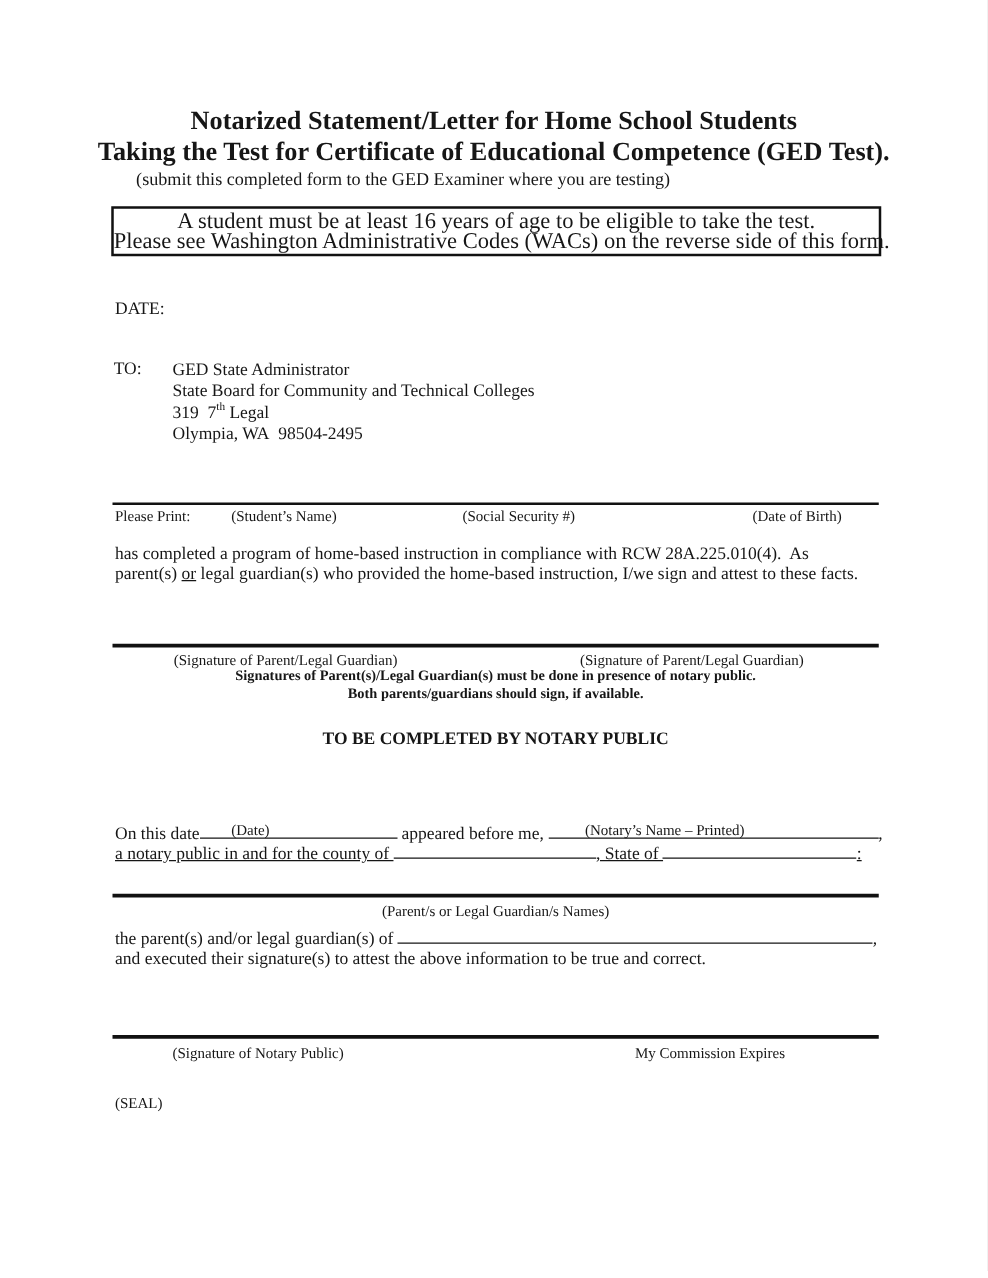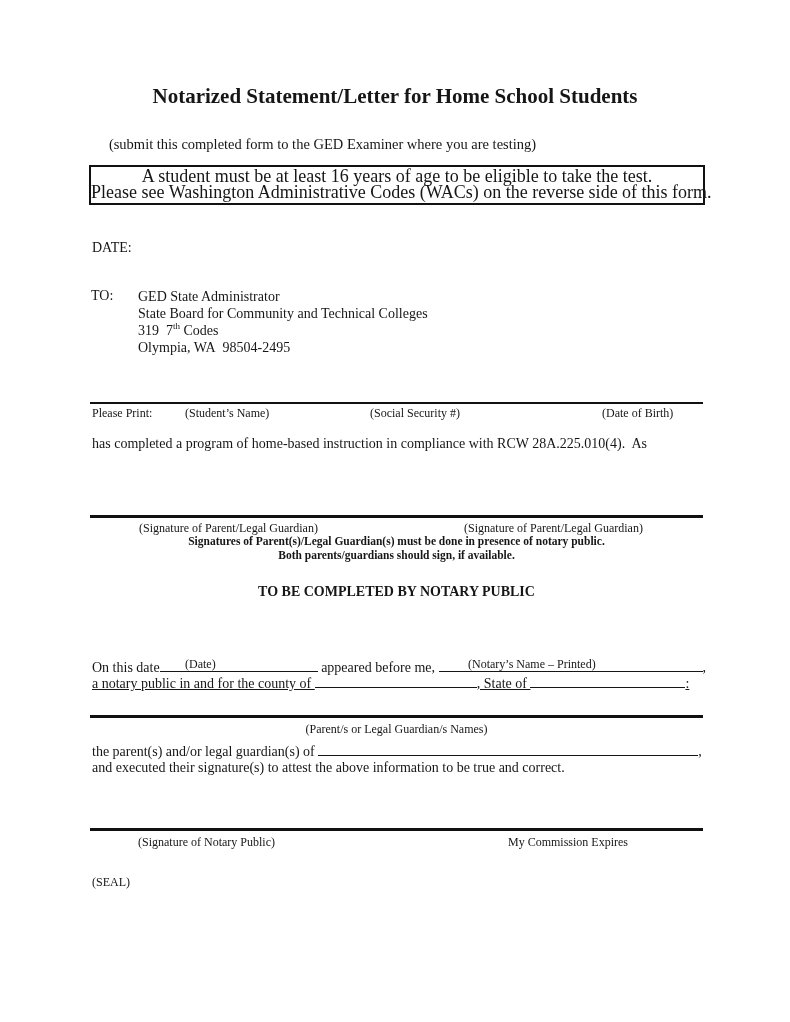--- a/index.html
+++ b/index.html
@@ -32,44 +32,46 @@
   .bw158{width:158px}.bw264{width:264px}.bw162{width:162px}.bw155{width:155px}.bw380{width:380px}
   sup{font-size:9px;line-height:0;}
   .addr div{line-height:17px;}
 </style>
 </head>
 <body>
 
 <div class="page">
 
   <div class="abs title" style="top:84px;">Notarized Statement/Letter for Home School Students</div>
+  <div class="abs title" style="top:109px;">Taking the Test for Certificate of Educational Competence (GED Test).</div>
   <div class="abs subtitle" style="top:136px;">(submit this completed form to the GED Examiner where you are testing)</div>
 
   <div class="abs notice-box">
     <div>A student must be at least 16 years of age to be eligible to take the test.</div>
     <div>Please see Washington Administrative Codes (WACs) on the reverse side of this form.</div>
   </div>
 
   <div class="abs body-txt" style="left:92px;top:240px;">DATE:</div>
 
   <div class="abs body-txt" style="left:91px;top:288px;">TO:</div>
   <div class="abs body-txt addr" style="left:138px;top:288px;">
     <div>GED State Administrator</div>
     <div>State Board for Community and Technical Colleges</div>
-    <div><span>319&nbsp; 7</span><sup>th</sup><span> Codes</span></div>
+    <div><span>319&nbsp; 7</span><sup>th</sup><span> Legal</span></div>
     <div>Olympia, WA&nbsp; 98504-2495</div>
   </div>
 
   <div class="rule rule-thin" style="top:402px;"></div>
   <div class="abs small-lbl" style="left:92px;top:406px;">Please Print:</div>
   <div class="abs small-lbl" style="left:185px;top:406px;">(Student’s Name)</div>
   <div class="abs small-lbl" style="left:370px;top:406px;">(Social Security #)</div>
   <div class="abs small-lbl" style="left:602px;top:406px;">(Date of Birth)</div>
 
   <div class="abs body-txt" style="left:92px;top:436px;">has completed a program of home-based instruction in compliance with RCW 28A.225.010(4).&nbsp; As</div>
+  <div class="abs body-txt" style="left:92px;top:452px;"><span>parent(s) </span><u>or</u><span> legal guardian(s) who provided the home-based instruction, I/we sign and attest to these facts.</span></div>
 
   <div class="rule rule-thick" style="top:515px;"></div>
   <div class="abs small-lbl" style="left:139px;top:521px;">(Signature of Parent/Legal Guardian)</div>
   <div class="abs small-lbl" style="left:464px;top:521px;">(Signature of Parent/Legal Guardian)</div>
   <div class="bold-note" style="top:535px;">Signatures of Parent(s)/Legal Guardian(s) must be done in presence of notary public.</div>
   <div class="bold-note" style="top:549px;">Both parents/guardians should sign, if available.</div>
 
   <div class="abs center" style="left:90px;width:613px;top:584px;font-weight:bold;font-size:14px;">TO BE COMPLETED BY NOTARY PUBLIC</div>
 
   <div class="abs body-txt" style="left:92px;top:660px;"><span>On this date</span><span class="blank bw158"></span><span> appeared before me, </span><span class="blank bw264"></span><span>,</span></div>

